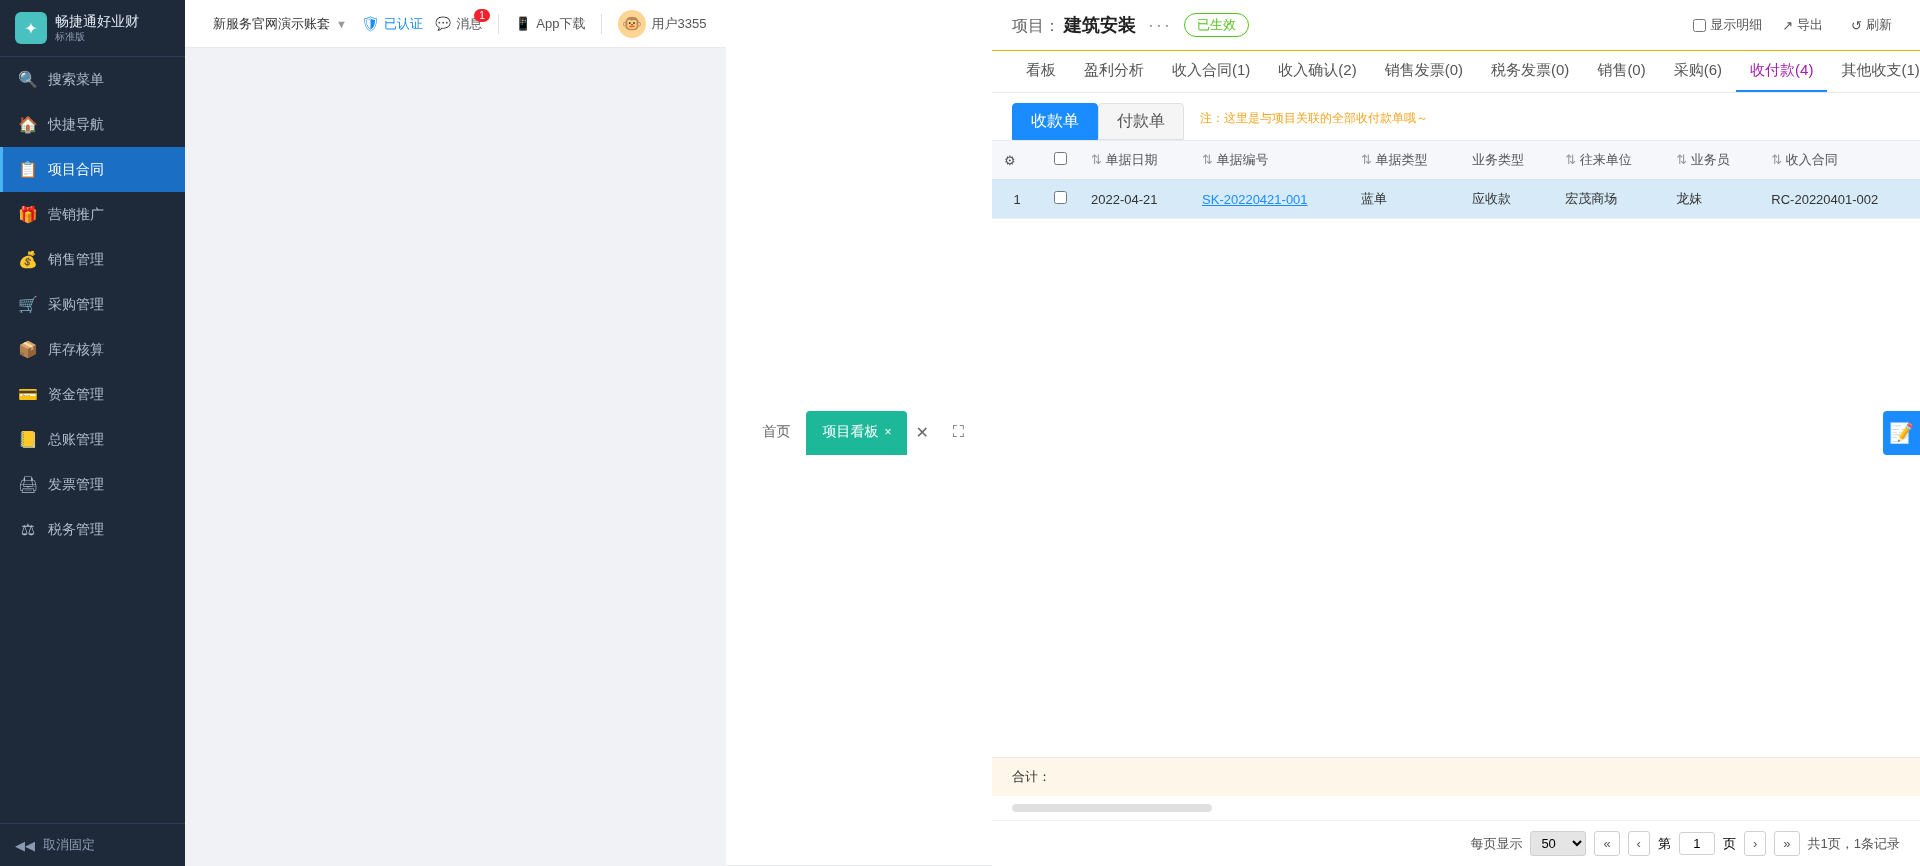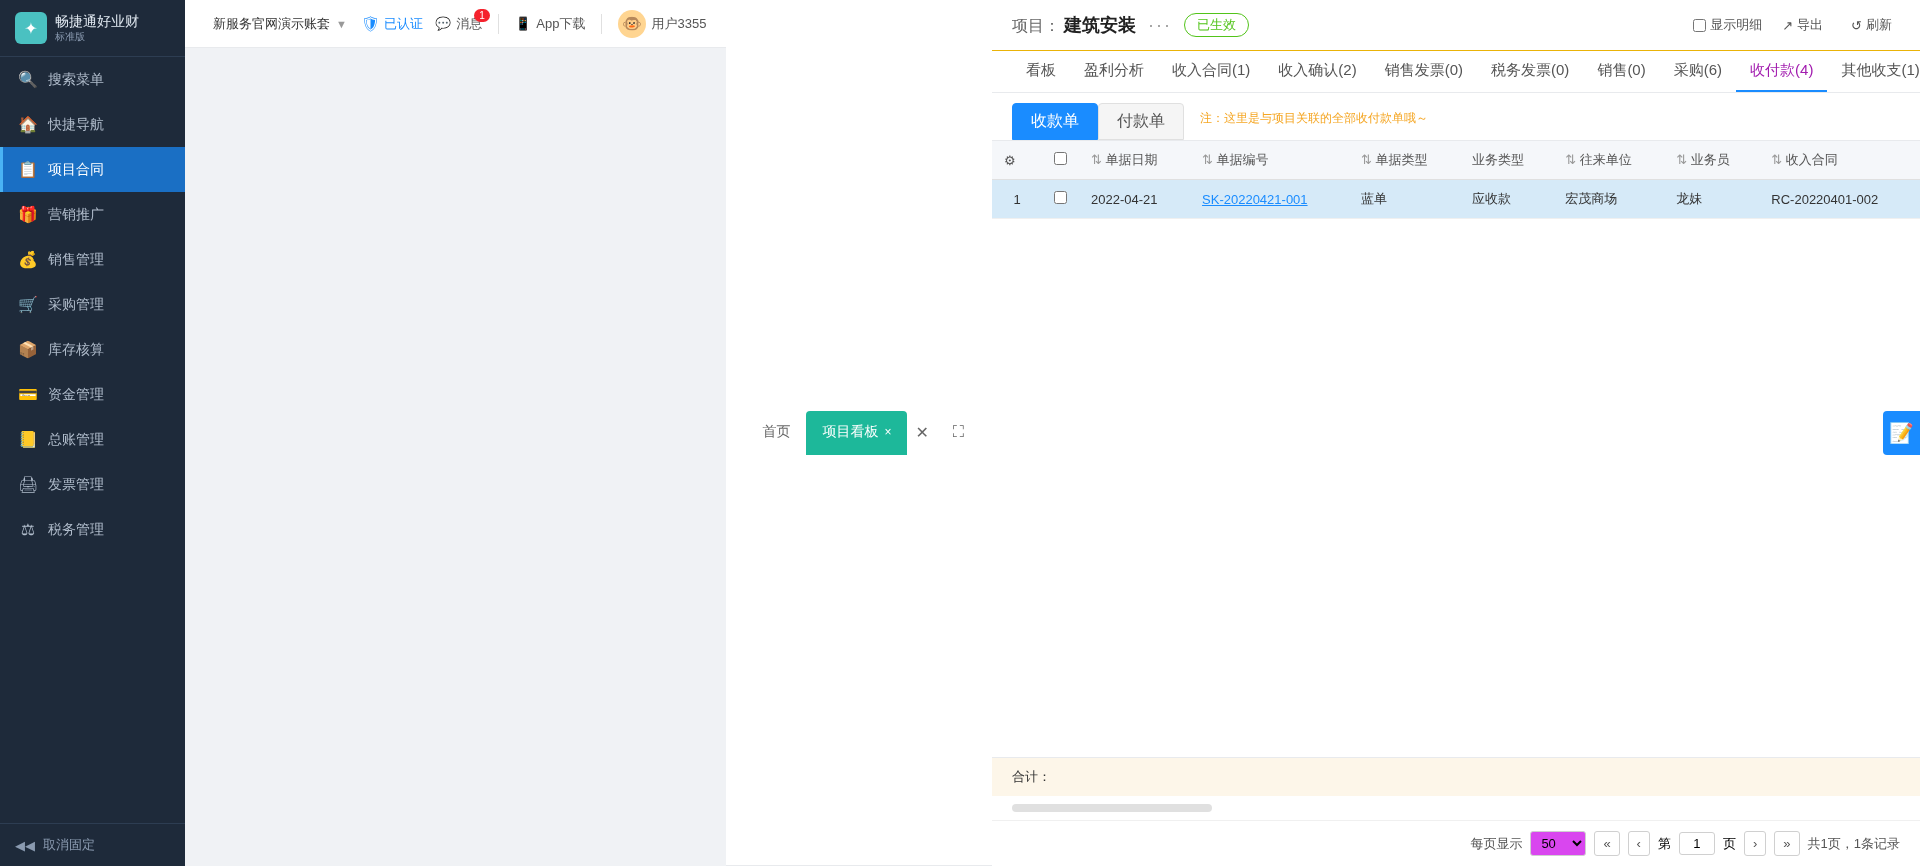--- a/index.html
+++ b/index.html
@@ -189,21 +189,21 @@
 
     
     .pagination {
       display: flex; align-items: center; justify-content: flex-end;
       padding: 10px 20px; background: white; border-top: 1px solid #f0f0f0;
       gap: 8px; font-size: 13px;
     }
     .page-size-label { color: #555; }
     .page-size-select {
       border: 1px solid #d0d0d0; border-radius: 3px; padding: 3px 6px;
-      background: #d946ef; cursor: pointer; font-size: 13px;
+      background: #e5e5e5; cursor: pointer; font-size: 13px;
     }
     .page-btn {
       border: 1px solid #d0d0d0; background: white; padding: 4px 8px;
       cursor: pointer; border-radius: 3px; color: #555; font-size: 13px;
     }
     .page-btn:disabled { color: #ccc; cursor: not-allowed; }
     .page-input { border: 1px solid #d0d0d0; border-radius: 3px; padding: 3px 6px; width: 36px; text-align: center; font-size: 13px; }
     .page-total { color: #555; }
 
     

